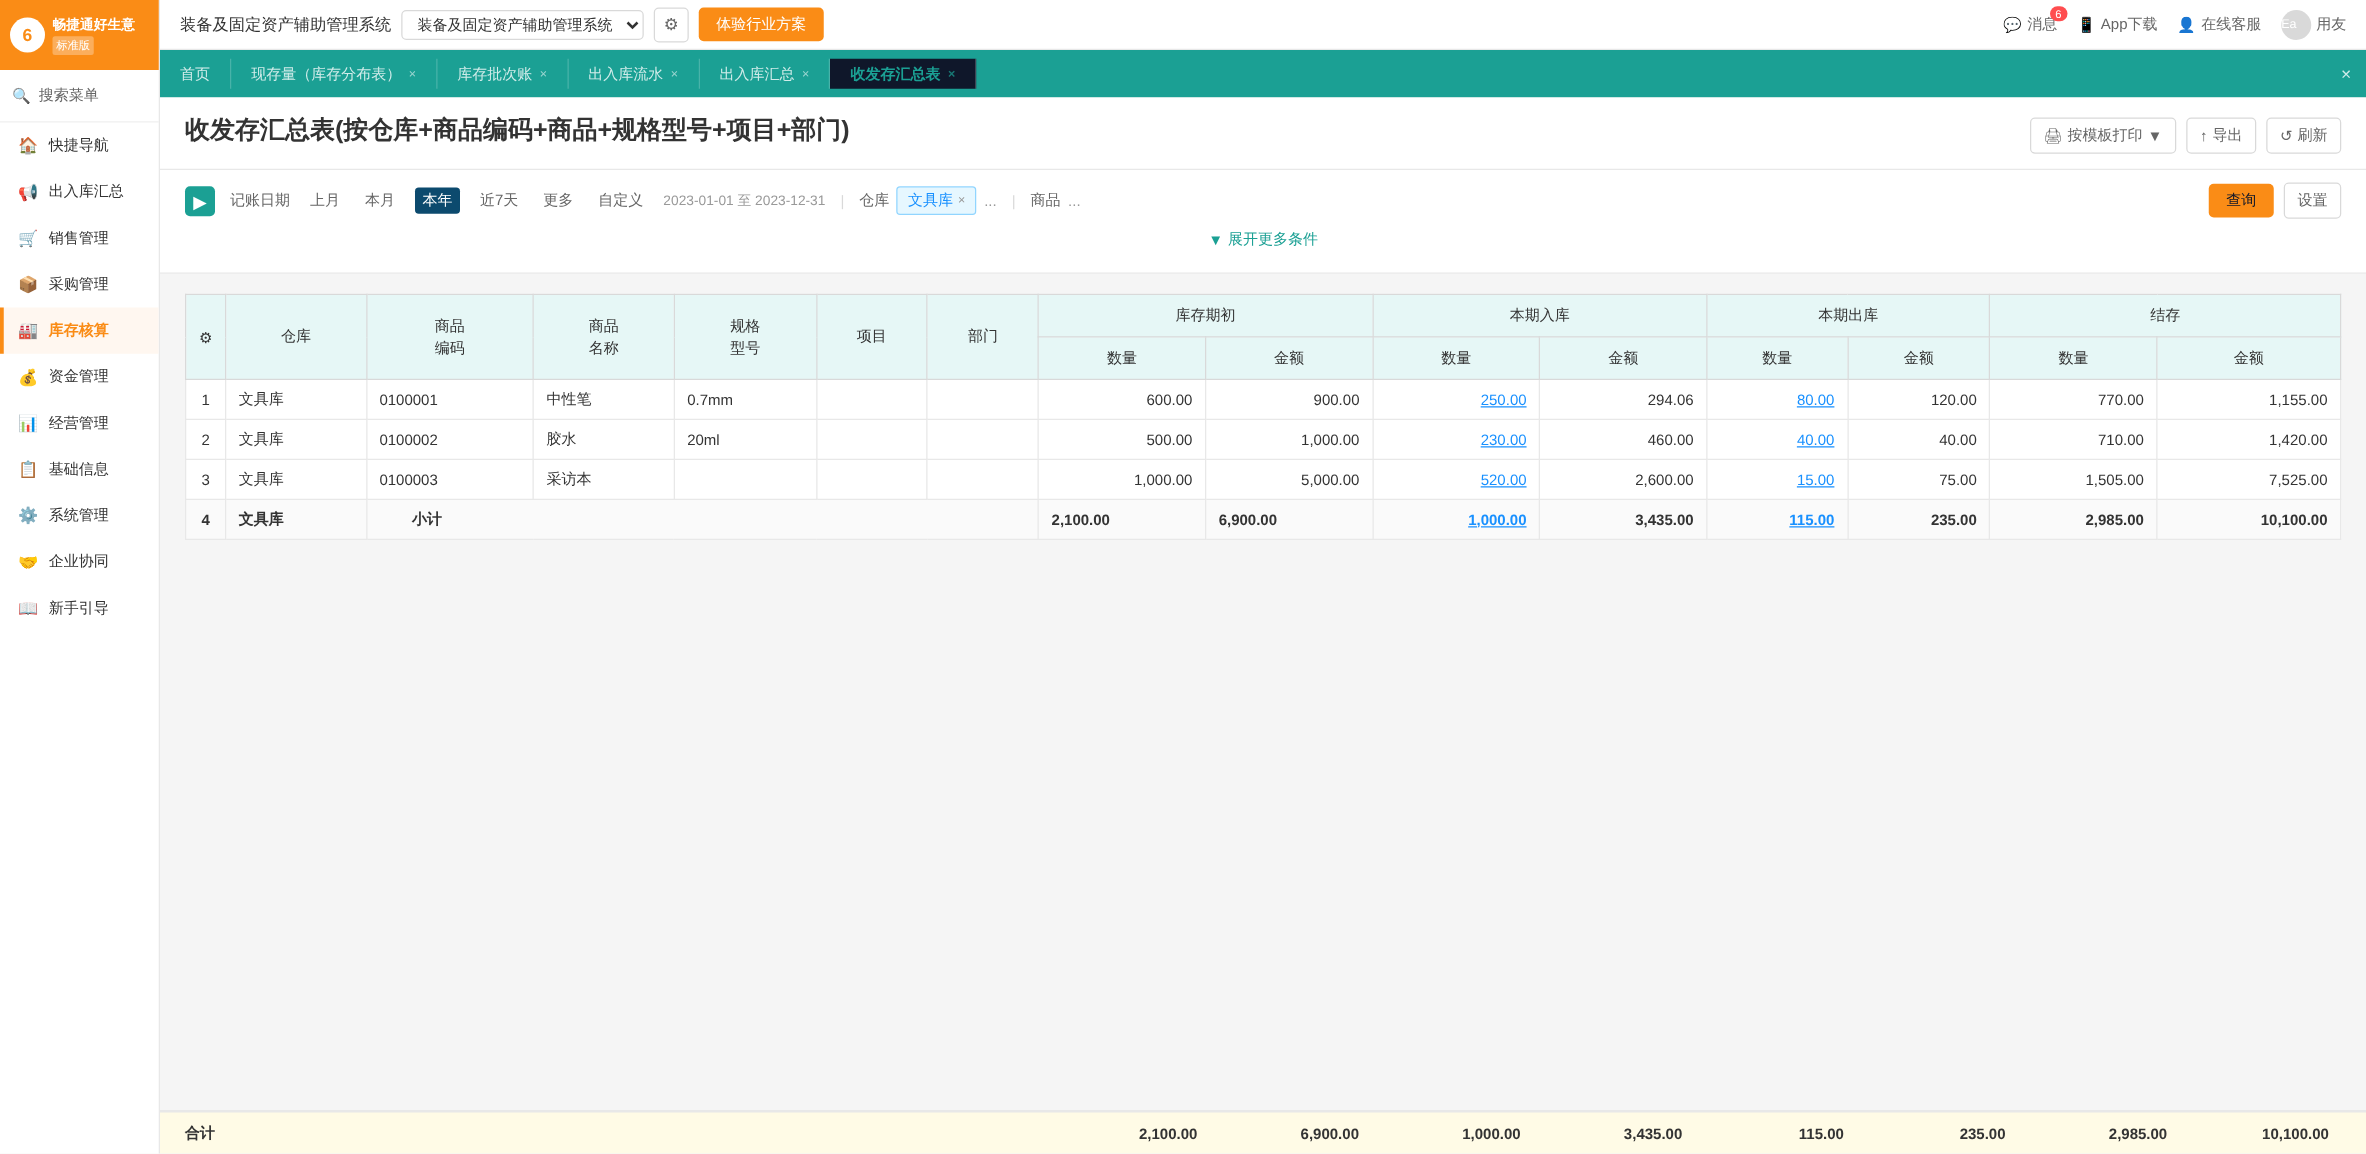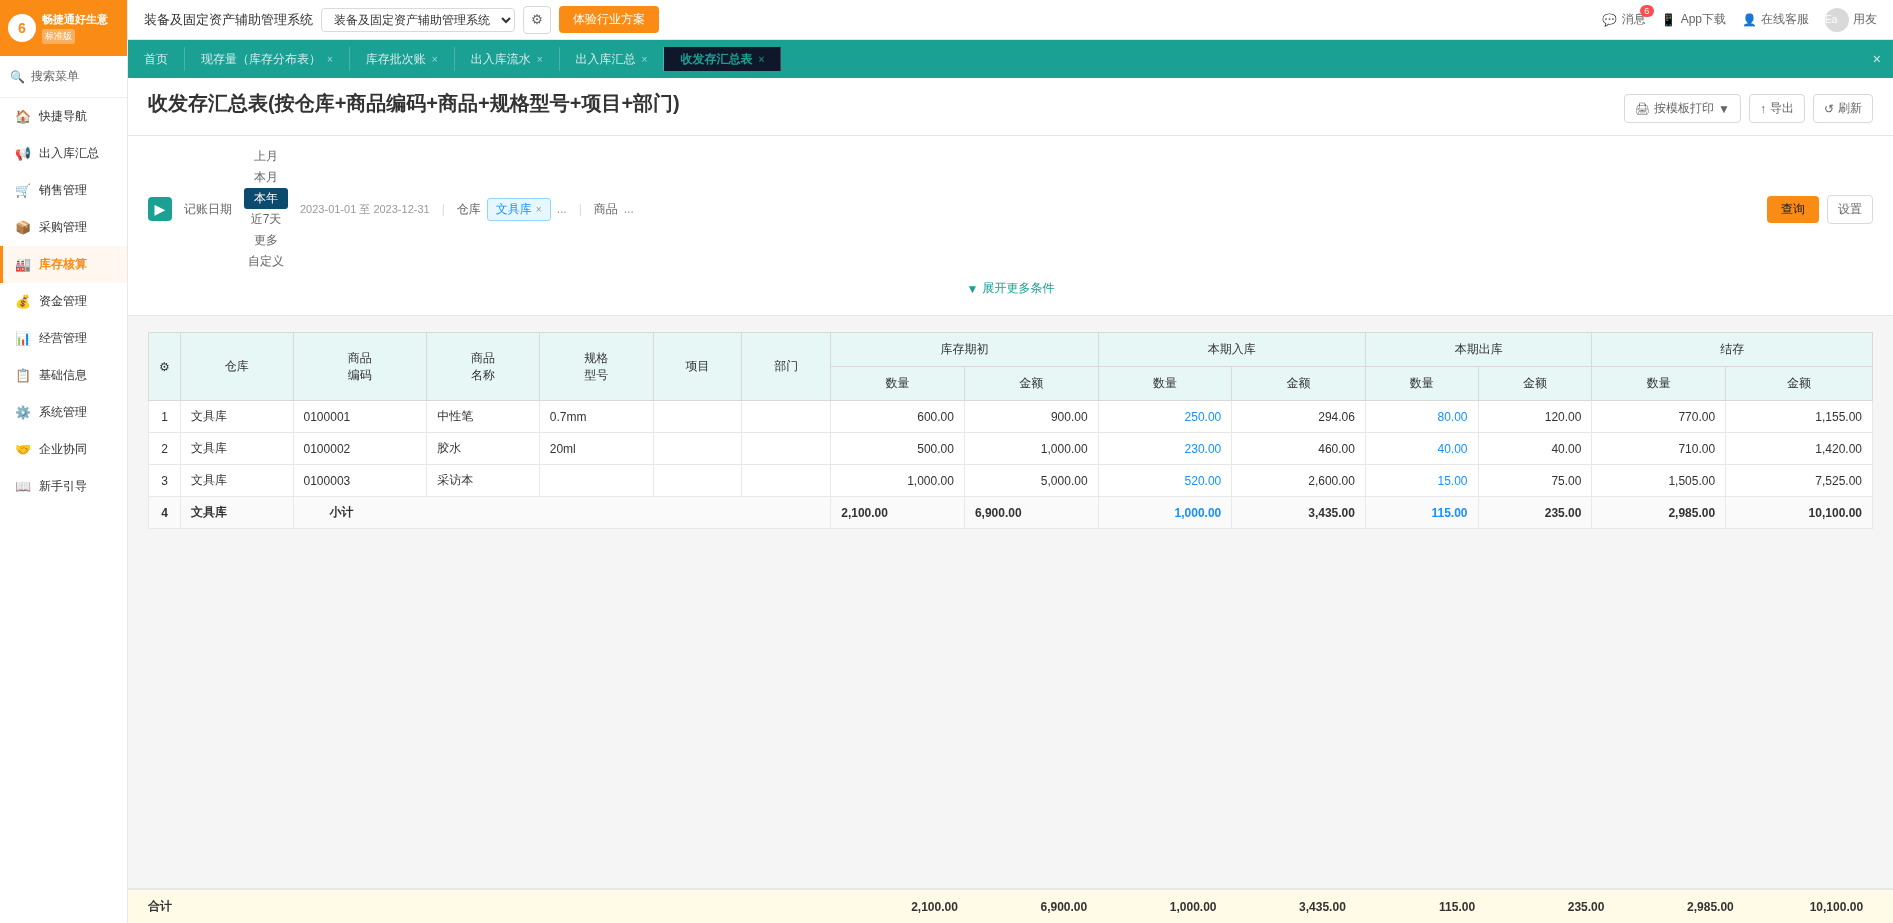--- a/index.html
+++ b/index.html
@@ -42,41 +42,41 @@
 
     
     .page-header { background: #fff; padding: 12px 20px 8px; border-bottom: 1px solid #e8e8e8; flex-shrink: 0; }
     .page-title { font-size: 20px; font-weight: bold; color: #333; margin-bottom: 10px; }
 
     
     .filter-bar { background: #fff; padding: 10px 20px; border-bottom: 1px solid #e8e8e8; flex-shrink: 0; }
     .filter-row { display: flex; align-items: center; gap: 12px; flex-wrap: wrap; }
     .filter-toggle-btn { background: #1ba094; border: none; color: #fff; width: 24px; height: 24px; border-radius: 4px; cursor: pointer; display: flex; align-items: center; justify-content: center; font-size: 14px; flex-shrink: 0; }
     .filter-label { color: #666; font-size: 12px; flex-shrink: 0; }
-    .filter-date-btns { display: flex; gap: 0; flex-direction: column; }
+    .filter-date-btns { display: flex; gap: 12px; }
     .filter-date-btn { background: none; border: none; color: #666; font-size: 12px; cursor: pointer; padding: 2px 4px; }
     .filter-date-btn.active { background: #0c4a6e; color: #fff; border-radius: 3px; padding: 2px 6px; }
     .filter-date-range { color: #999; font-size: 11px; }
     .filter-separator { color: #d9d9d9; }
     .filter-select { display: flex; align-items: center; gap: 6px; }
     .filter-select-label { color: #666; font-size: 12px; }
     .filter-tag { display: flex; align-items: center; gap: 4px; background: #e6f7ff; border: 1px solid #91d5ff; border-radius: 3px; padding: 2px 8px; font-size: 12px; color: #1890ff; }
     .filter-tag-close { cursor: pointer; color: #999; font-size: 10px; }
     .filter-more-btn { background: none; border: none; color: #999; font-size: 12px; cursor: pointer; }
     .filter-action-area { display: flex; align-items: center; gap: 8px; margin-left: auto; }
     .btn-primary { background: #fa8c16; color: #0f172a; border: none; border-radius: 4px; padding: 5px 14px; font-size: 12px; cursor: pointer; }
     .btn-default { background: #fff; color: #666; border: 1px solid #d9d9d9; border-radius: 4px; padding: 5px 10px; font-size: 12px; cursor: pointer; }
 
     
     .table-area { flex: 1; overflow: auto; padding: 16px 20px; }
     .data-table { width: 100%; border-collapse: collapse; background: #fff; font-size: 12px; }
     .data-table th { background: #e6f7f6; color: #333; padding: 8px 10px; text-align: center; border: 1px solid #d9d9d9; font-weight: normal; white-space: nowrap; }
     .data-table td { padding: 7px 10px; text-align: center; border: 1px solid #e8e8e8; color: #333; white-space: nowrap; }
     .data-table .subtotal-row td { font-weight: bold; background: #fafafa; }
-    .data-table .link-val { color: #1890ff; cursor: pointer; }
+    .data-table .link-val { color: #1890ff; text-decoration: underline; cursor: pointer; }
     .data-table td:nth-child(2), .data-table td:nth-child(3), .data-table td:nth-child(4), .data-table td:nth-child(5) { text-align: left; }
     .data-table .num-col { text-align: right; }
 
     
     .table-footer { background: #fffbe6; border-top: 2px solid #e8e8e8; padding: 8px 20px; display: flex; align-items: center; flex-shrink: 0; font-size: 12px; }
     .footer-label { color: #333; font-weight: bold; margin-right: 20px; }
     .footer-nums { display: flex; gap: 0; flex: 1; }
     .footer-num { flex: 1; text-align: right; padding: 0 10px; color: #333; font-weight: bold; }
 
     

